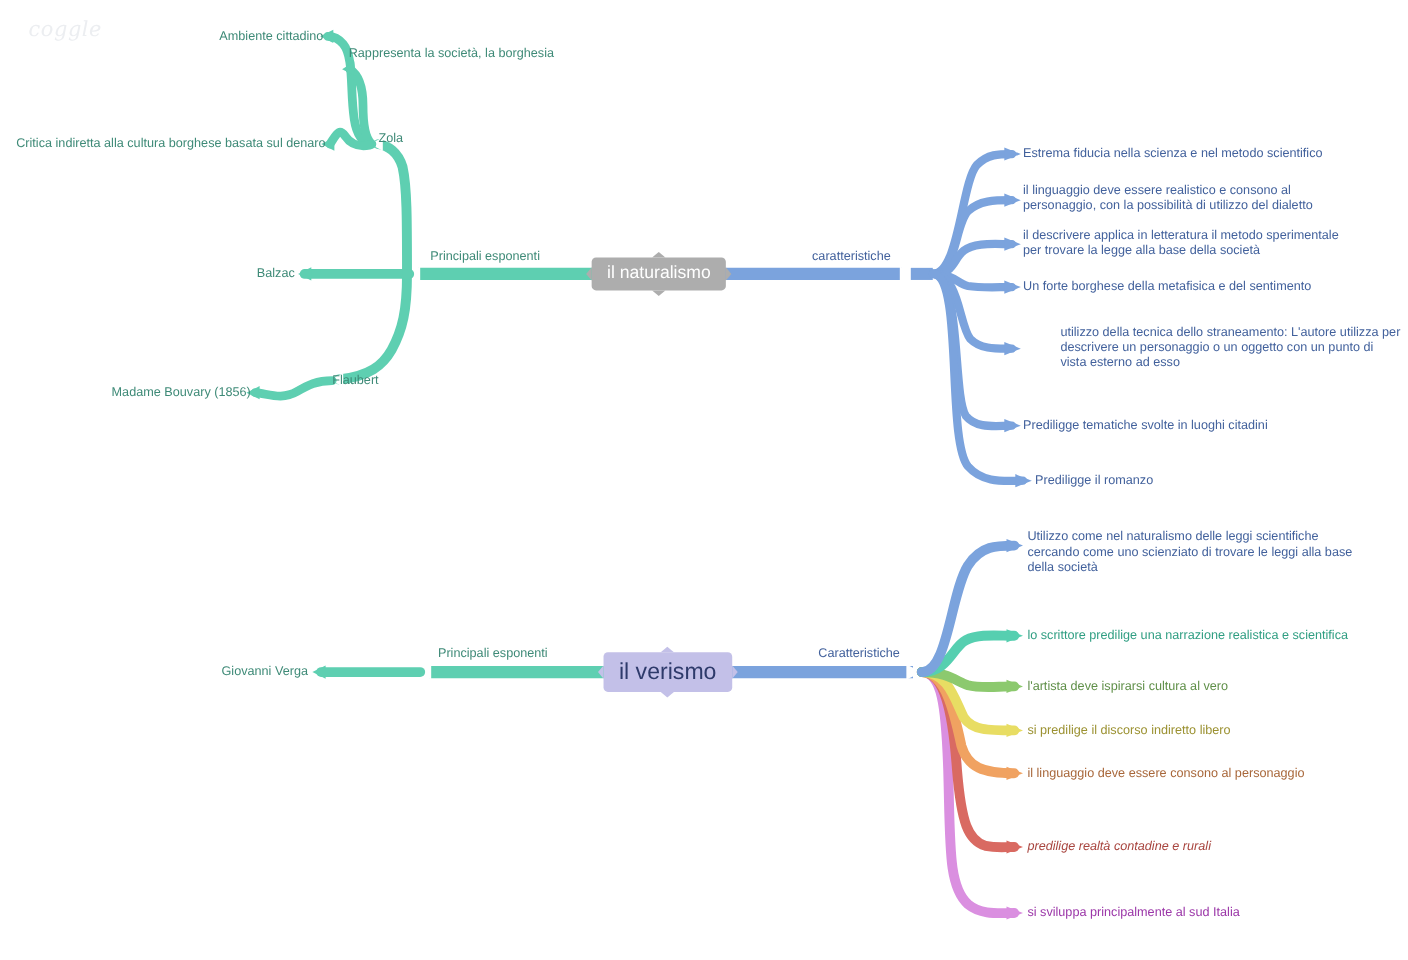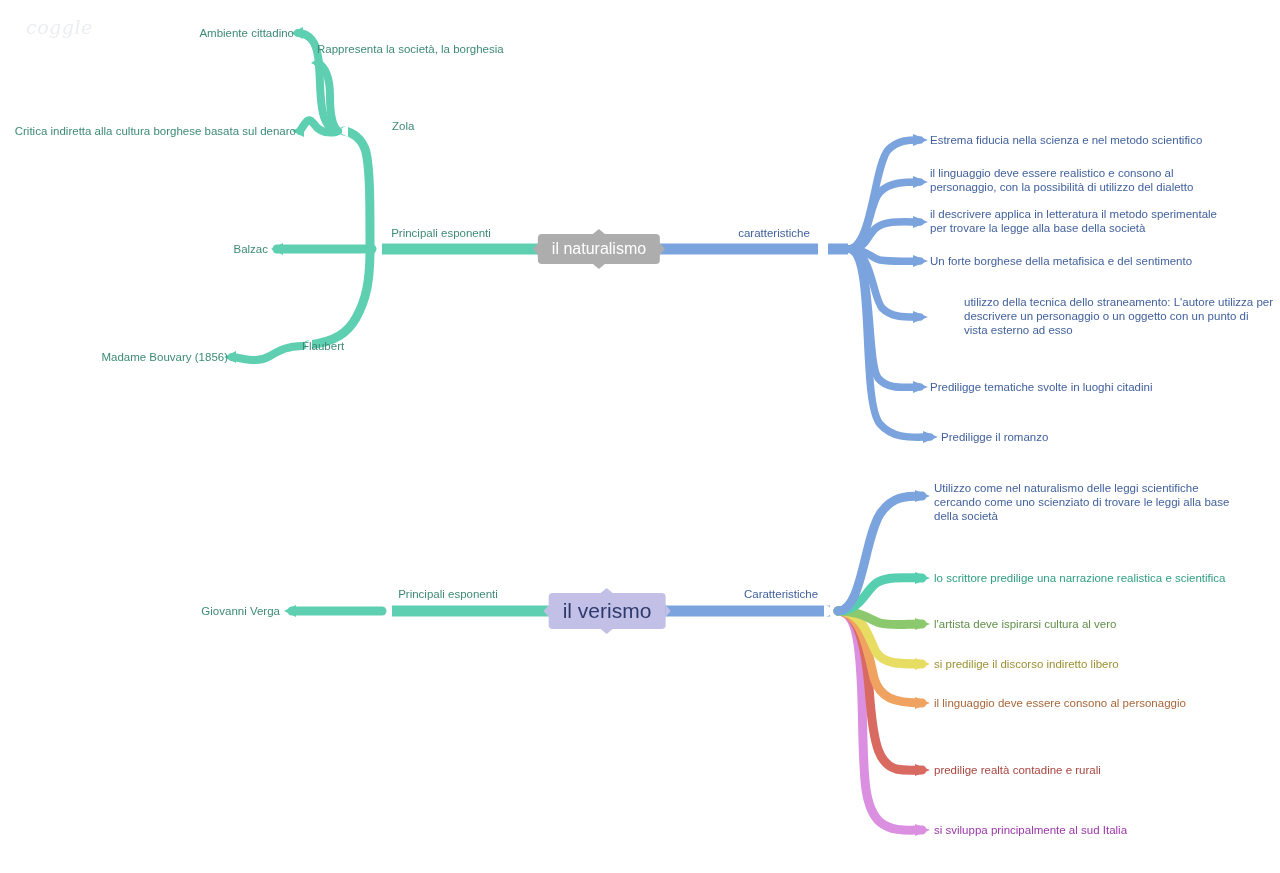--- a/index.html
+++ b/index.html
@@ -199,21 +199,21 @@
   <span class="nub bottom"></span>
   <span class="nub left"></span>
   <span class="nub right"></span>
   <span class="node-text">il naturalismo</span>
 </div>
 
 <div class="lbl c" style="left:441px; top:233px; color:#3e8a77;">Principali esponenti</div>
 <div class="lbl c" style="left:774px; top:233px; color:#42619c;">caratteristiche</div>
 
 <div class="lbl l" style="left:268px; top:249px; color:#3e8a77;">Balzac</div>
-<div class="lbl r" style="left:344px; top:126px; color:#3e8a77;margin-left:48px;">Zola</div>
+<div class="lbl r" style="left:344px; top:126px; color:#3e8a77;">Zola</div>
 <div class="lbl l" style="left:294px; top:33px; color:#3e8a77;">Ambiente cittadino</div>
 <div class="lbl r" style="left:317px; top:49px; color:#3e8a77;">Rappresenta la società, la borghesia</div>
 <div class="lbl l" style="left:296px; top:131px; color:#3e8a77;">Critica indiretta alla cultura borghese basata sul denaro</div>
 <div class="lbl r" style="left:302px; top:346px; color:#3e8a77;">Flaubert</div>
 <div class="lbl l" style="left:228px; top:357px; color:#3e8a77;">Madame Bouvary (1856)</div>
 
 <div class="lbl r" style="left:930px; top:140px; color:#42619c;">Estrema fiducia nella scienza e nel metodo scientifico</div>
 <div class="lbl r" style="left:930px; top:180px; color:#42619c;">il linguaggio deve essere realistico e consono al
 personaggio, con la possibilità di utilizzo del dialetto</div>
 <div class="lbl r" style="left:930px; top:221px; color:#42619c;">il descrivere applica in letteratura il metodo sperimentale
@@ -238,14 +238,14 @@
 
 <div class="lbl l" style="left:280px; top:611px; color:#3e8a77;">Giovanni Verga</div>
 
 <div class="lbl r" style="left:934px; top:502px; color:#42619c;">Utilizzo come nel naturalismo delle leggi scientifiche
 cercando come uno scienziato di trovare le leggi alla base
 della società</div>
 <div class="lbl r" style="left:934px; top:578px; color:#2f9e82;">lo scrittore predilige una narrazione realistica e scientifica</div>
 <div class="lbl r" style="left:934px; top:624px; color:#5f8f48;">l'artista deve ispirarsi cultura al vero</div>
 <div class="lbl r" style="left:934px; top:664px; color:#9b9131;">si predilige il discorso indiretto libero</div>
 <div class="lbl r" style="left:934px; top:703px; color:#a8673a;">il linguaggio deve essere consono al personaggio</div>
-<div class="lbl r" style="left:934px; top:770px; color:#a8453f;">predilige realtà contadine e rurali</div>
+<div class="lbl r" style="left:934px; top:770px; color:#a8453f;font-style:italic;">predilige realtà contadine e rurali</div>
 <div class="lbl r" style="left:934px; top:830px; color:#9b36a8;">si sviluppa principalmente al sud Italia</div>
 
 </body></html>

